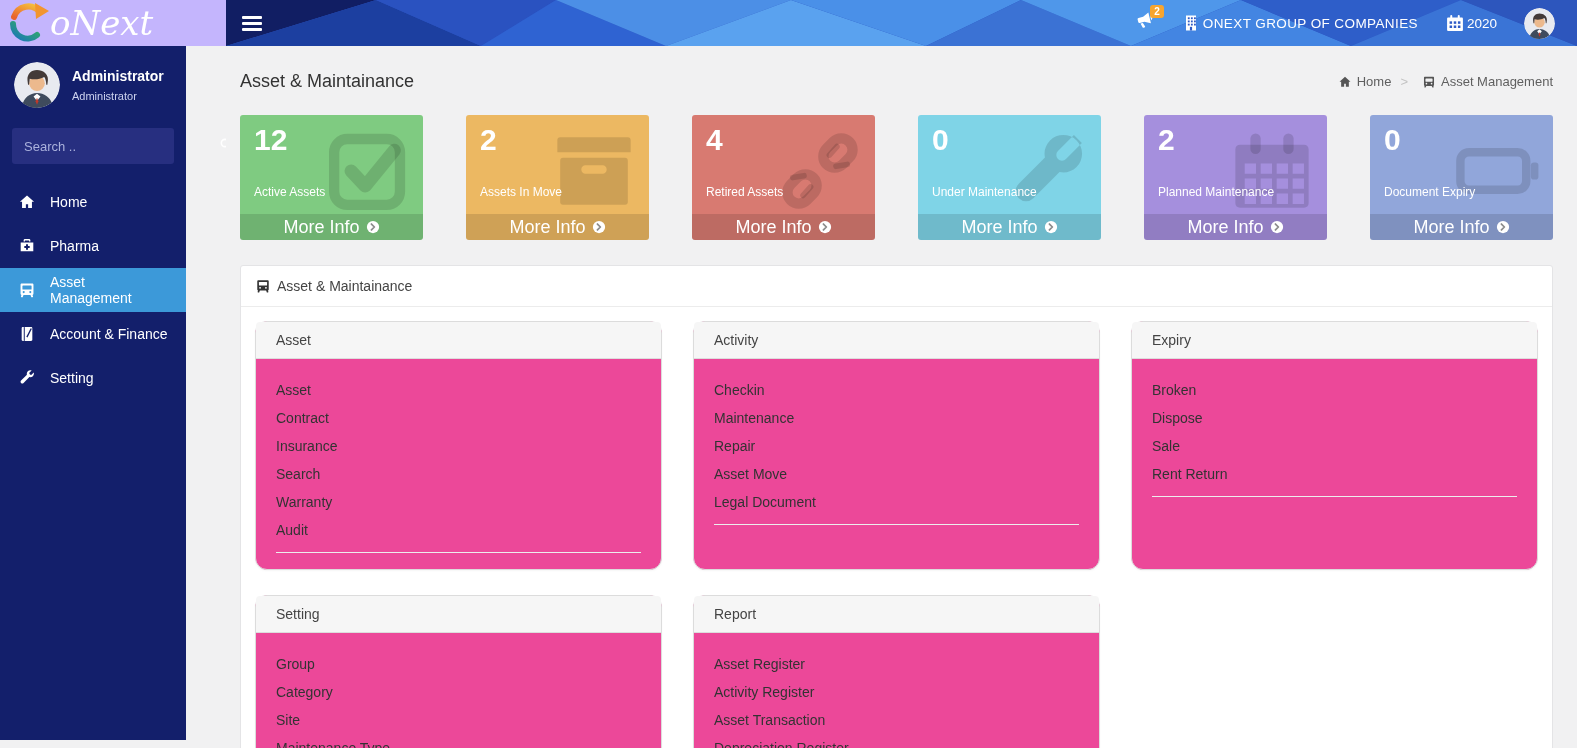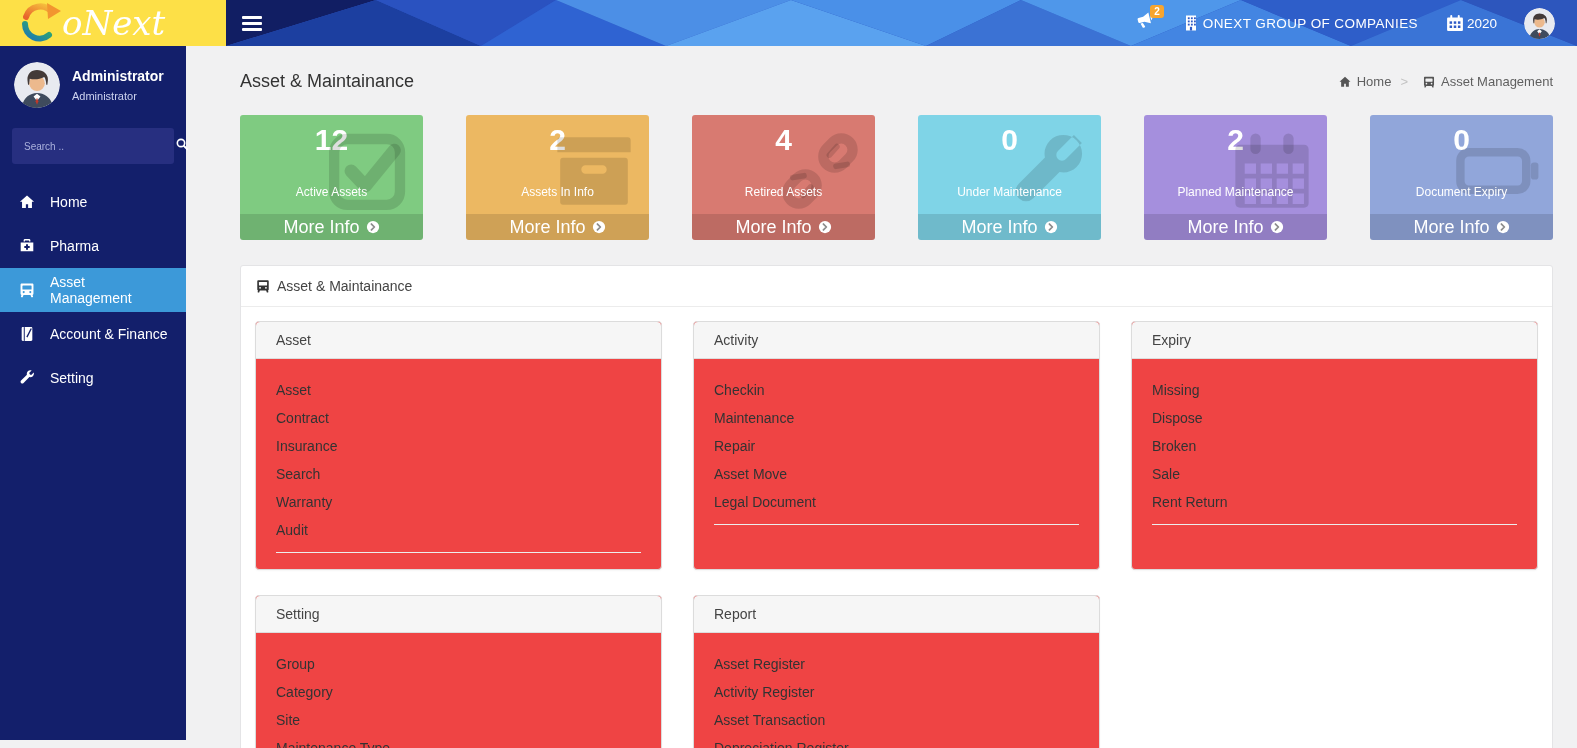--- a/index.html
+++ b/index.html
@@ -2,21 +2,21 @@
 <html><head>
 <meta charset="utf-8">
 <style>
   html,body{margin:0;padding:0;background:#dfe1e6;}
   *{box-sizing:border-box;}
   .app{position:relative;width:1577px;height:748px;overflow:hidden;background:#f1f1f2;
        font-family:"Liberation Sans",sans-serif;}
 
   
   .topbar{position:absolute;top:0;left:0;right:0;height:46px;display:flex;z-index:5;}
-  .brand{width:226px;background:#fde047;display:flex;align-items:center;padding-left:16px;flex:none;text-align:right;}
+  .brand{width:226px;background:#c4b5fd;display:flex;align-items:center;padding-left:4px;flex:none;text-align:right;}
   .nav{flex:1;position:relative;background:#2c55c0;overflow:hidden;}
   .nav-pattern{position:absolute;inset:0;width:100%;height:100%;}
   .nav-content{position:relative;z-index:1;height:46px;display:flex;align-items:center;
                padding:0 22px 0 16px;color:#fff;}
   .burger{width:20px;cursor:pointer;display:flex;flex-direction:column;gap:3px;}
   .burger span{display:block;height:3px;border-radius:1px;background:#fff;}
   .nav-right{margin-left:auto;display:flex;align-items:center;gap:27px;}
   .nav-ic{width:20px;height:20px;display:inline-block;color:#fff;}
   .nav-ic svg{width:100%;height:100%;display:block;}
   .nav .cut{fill:#2f5bc6;}
@@ -31,21 +31,21 @@
 
   
   .sidebar{position:absolute;top:46px;left:0;bottom:8px;width:186px;background:#131f6b;color:#fff;}
   .user{display:flex;align-items:center;gap:12px;padding:16px 14px 12px;}
   .user .avatar{width:46px;height:46px;}
   .user-name{font-size:14px;font-weight:bold;}
   .user-role{font-size:11px;color:#cdd3ef;margin-top:6px;}
   .search{margin:8px 12px 16px;height:36px;background:#272f80;border-radius:3px;
           display:flex;align-items:center;}
   .search input{flex:1;background:transparent;border:none;outline:none;color:#e3e7f8;
-                font-size:10px;padding:0 12px;font-family:"Liberation Sans",sans-serif;}
+                font-size:13px;padding:0 12px;font-family:"Liberation Sans",sans-serif;}
   .search input::placeholder{color:#aab1dc;}
   .search-btn{width:36px;height:36px;display:grid;place-items:center;cursor:pointer;border:none;
               background:transparent;color:#fff;}
   .search-btn svg{width:16px;height:16px;}
   .menu{display:flex;flex-direction:column;}
   .menu-item{display:flex;align-items:center;gap:14px;height:44px;padding:0 18px;color:#fff;
              text-decoration:none;cursor:pointer;font-size:14px;--cut:#131f6b;}
   .menu-item.active{background:#3c99d9;--cut:#3c99d9;}
   .mi-icon{width:18px;height:18px;flex:none;color:#fff;}
   .mi-icon svg{width:100%;height:100%;display:block;}
@@ -56,21 +56,21 @@
         padding:0 24px 8px 14px;background:#f1f1f2;}
   .title-row{display:flex;align-items:center;justify-content:space-between;margin:13px 0 11px;}
   .page-title{font-size:18px;font-weight:500;color:#333;}
   .breadcrumb{display:flex;align-items:center;font-size:13px;color:#5f5f5f;}
   .crumb{display:flex;align-items:center;gap:5px;cursor:pointer;--cut:#f1f1f2;}
   .crumb + .crumb::before{content:">";color:#c3c3c3;margin:0 9px;cursor:default;}
   .crumb .ic{width:14px;height:14px;color:#555;}
   .crumb .ic svg{width:100%;height:100%;display:block;}
 
   
-  .stats{display:flex;gap:43px;text-align:center;}
+  .stats{display:flex;gap:43px;}
   .stat-card{flex:1;border-radius:3px;overflow:hidden;color:#fff;position:relative;height:125px;
              display:flex;flex-direction:column;}
   .stat-body{height:99px;padding:8px 14px;position:relative;display:flex;flex-direction:column;}
   .stat-value{font-size:30px;font-weight:bold;line-height:1.15;}
   .stat-label{margin-top:auto;margin-bottom:7px;font-size:12px;position:relative;z-index:1;}
   .stat-icon{position:absolute;right:8px;top:9px;width:94px;height:94px;color:rgba(0,0,0,0.13);}
   .stat-icon svg{width:100%;height:100%;display:block;}
   .stat-footer{height:26px;background:rgba(0,0,0,0.12);display:flex;align-items:center;
                justify-content:center;gap:6px;font-size:18px;color:#fff;text-decoration:none;
                cursor:pointer;}
@@ -79,21 +79,21 @@
 
   
   .panel{margin-top:25px;background:#fff;border:1px solid #e4e4e6;border-radius:3px;
          min-height:560px;}
   .panel-head{display:flex;align-items:center;gap:6px;padding:12px 14px;font-size:14px;color:#444;
               border-bottom:1px solid #ececec;--cut:#fff;}
   .panel-head .ic{width:16px;height:16px;color:#333;}
   .panel-head .ic svg{width:100%;height:100%;display:block;}
   .panel-body{padding:14px 14px 20px;display:grid;grid-template-columns:repeat(3,1fr);
               gap:25px 31px;}
-  .menu-card{background:#ef4444;border:1px solid #dcdcdc;border-radius:4px;
+  .menu-card{background:#ec4899;border:1px solid #dcdcdc;border-radius:12px;
              box-shadow:0 1px 2px rgba(0,0,0,0.04);}
   .mc-header{background:#f6f6f6;border-bottom:1px solid #ddd;border-radius:4px 4px 0 0;
              padding:10px 20px;font-size:14px;color:#444;}
   .mc-list{list-style:none;margin:0;padding:17px 20px 0;}
   .mc-item{font-size:14px;color:#333;padding:6px 0;cursor:pointer;}
   .mc-divider{border-top:1px solid #ededed;margin:8px 20px 16px;}
 </style>
 </head>
 <body>
 
@@ -336,21 +336,21 @@
         </div>
         <div class="stat-card" style="background-color: rgb(236, 184, 98);">
           <div class="stat-body">
             <div class="stat-icon">
               <svg viewBox="0 0 100 100">
                 <path fill="currentColor" d="M14 14h72c2 0 3 1.3 3 3v13H11V17c0-1.7 1-3 3-3Z"></path>
                 <path fill="currentColor" fill-rule="evenodd" d="M17 36h66c2 0 3 1.3 3 3v44c0 1.7-1 3-3 3H17c-2 0-3-1.3-3-3V39c0-1.7 1-3 3-3Zm24 8c-2.5 0-4.5 2-4.5 4.5S38.5 53 41 53h18c2.5 0 4.5-2 4.5-4.5S61.5 44 59 44Z"></path>
               </svg>
             </div>
             <div class="stat-value">2</div>
-            <div class="stat-label">Assets In Info</div>
+            <div class="stat-label">Assets In Move</div>
           </div>
           <a class="stat-footer">
             <span>More Info</span>
             <span class="arrow-ic">
               <svg viewBox="0 0 16 16">
                 <circle cx="8" cy="8" r="7" fill="#fff"></circle>
               <path d="M6.2 4.6 9.6 8l-3.4 3.4" fill="none" stroke="rgba(0,0,0,0.45)" stroke-width="2" stroke-linecap="round" stroke-linejoin="round"></path>
               </svg>
             </span>
           </a>
@@ -485,23 +485,22 @@
               <li class="mc-item">Repair</li>
               <li class="mc-item">Asset Move</li>
               <li class="mc-item">Legal Document</li>
             </ul>
             <div class="mc-divider"></div>
           </div>
           <div class="menu-card">
             <div class="mc-header">Expiry</div>
             <ul class="mc-list">
 
-            <li class="mc-item">Missing</li>
+              <li class="mc-item">Broken</li>
               <li class="mc-item">Dispose</li>
-              <li class="mc-item">Broken</li>
               <li class="mc-item">Sale</li>
               <li class="mc-item">Rent Return</li>
             </ul>
             <div class="mc-divider"></div>
           </div>
           <div class="menu-card">
             <div class="mc-header">Setting</div>
             <ul class="mc-list">
 
             <li class="mc-item">Group</li>

